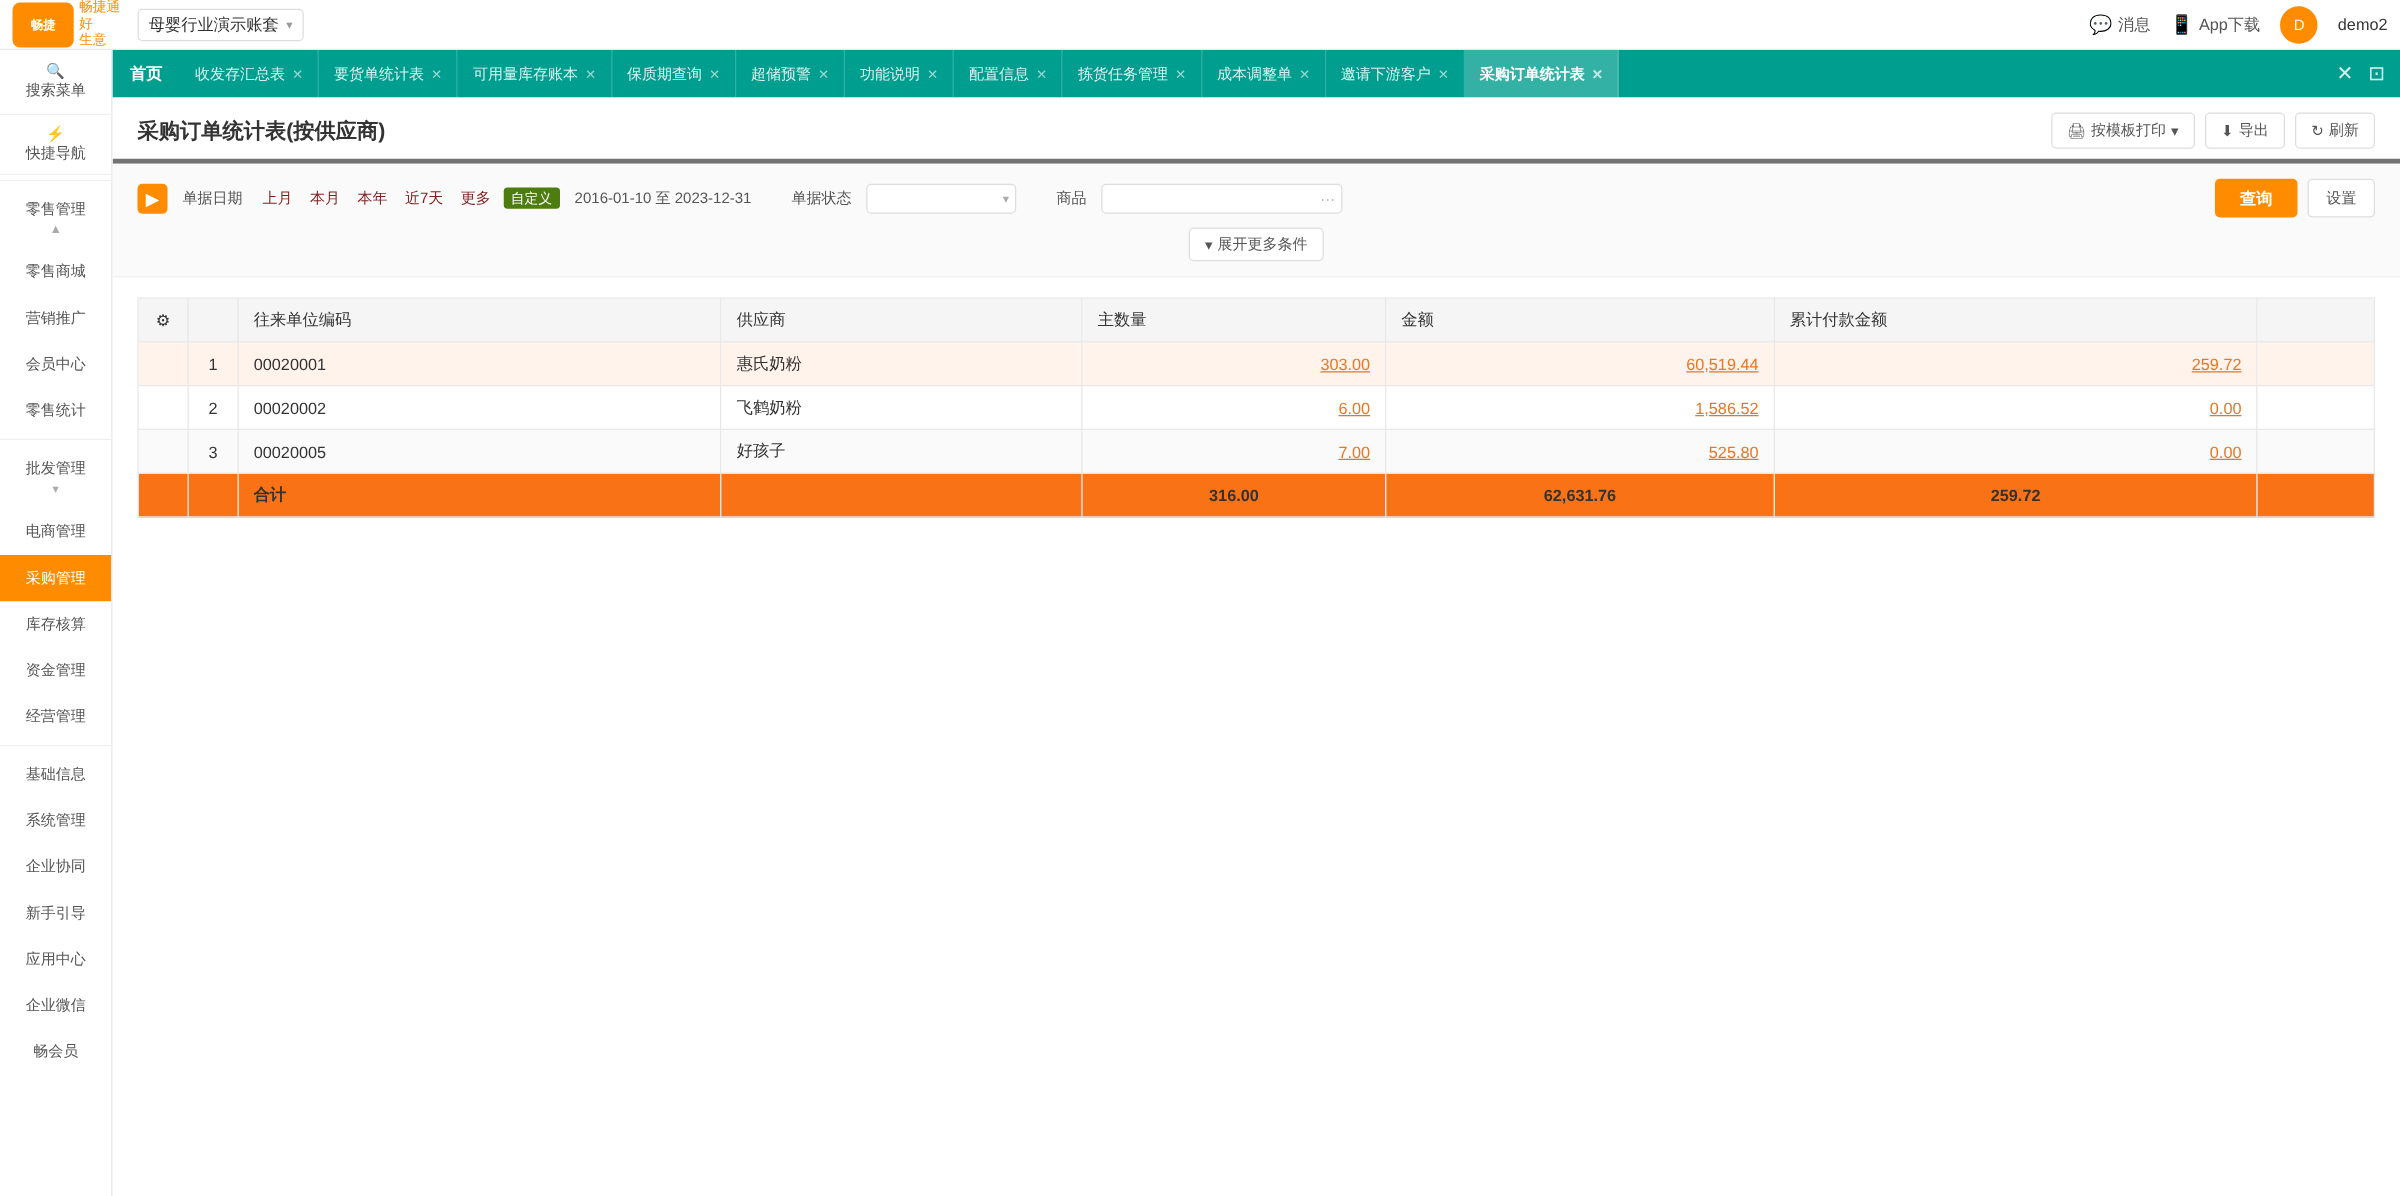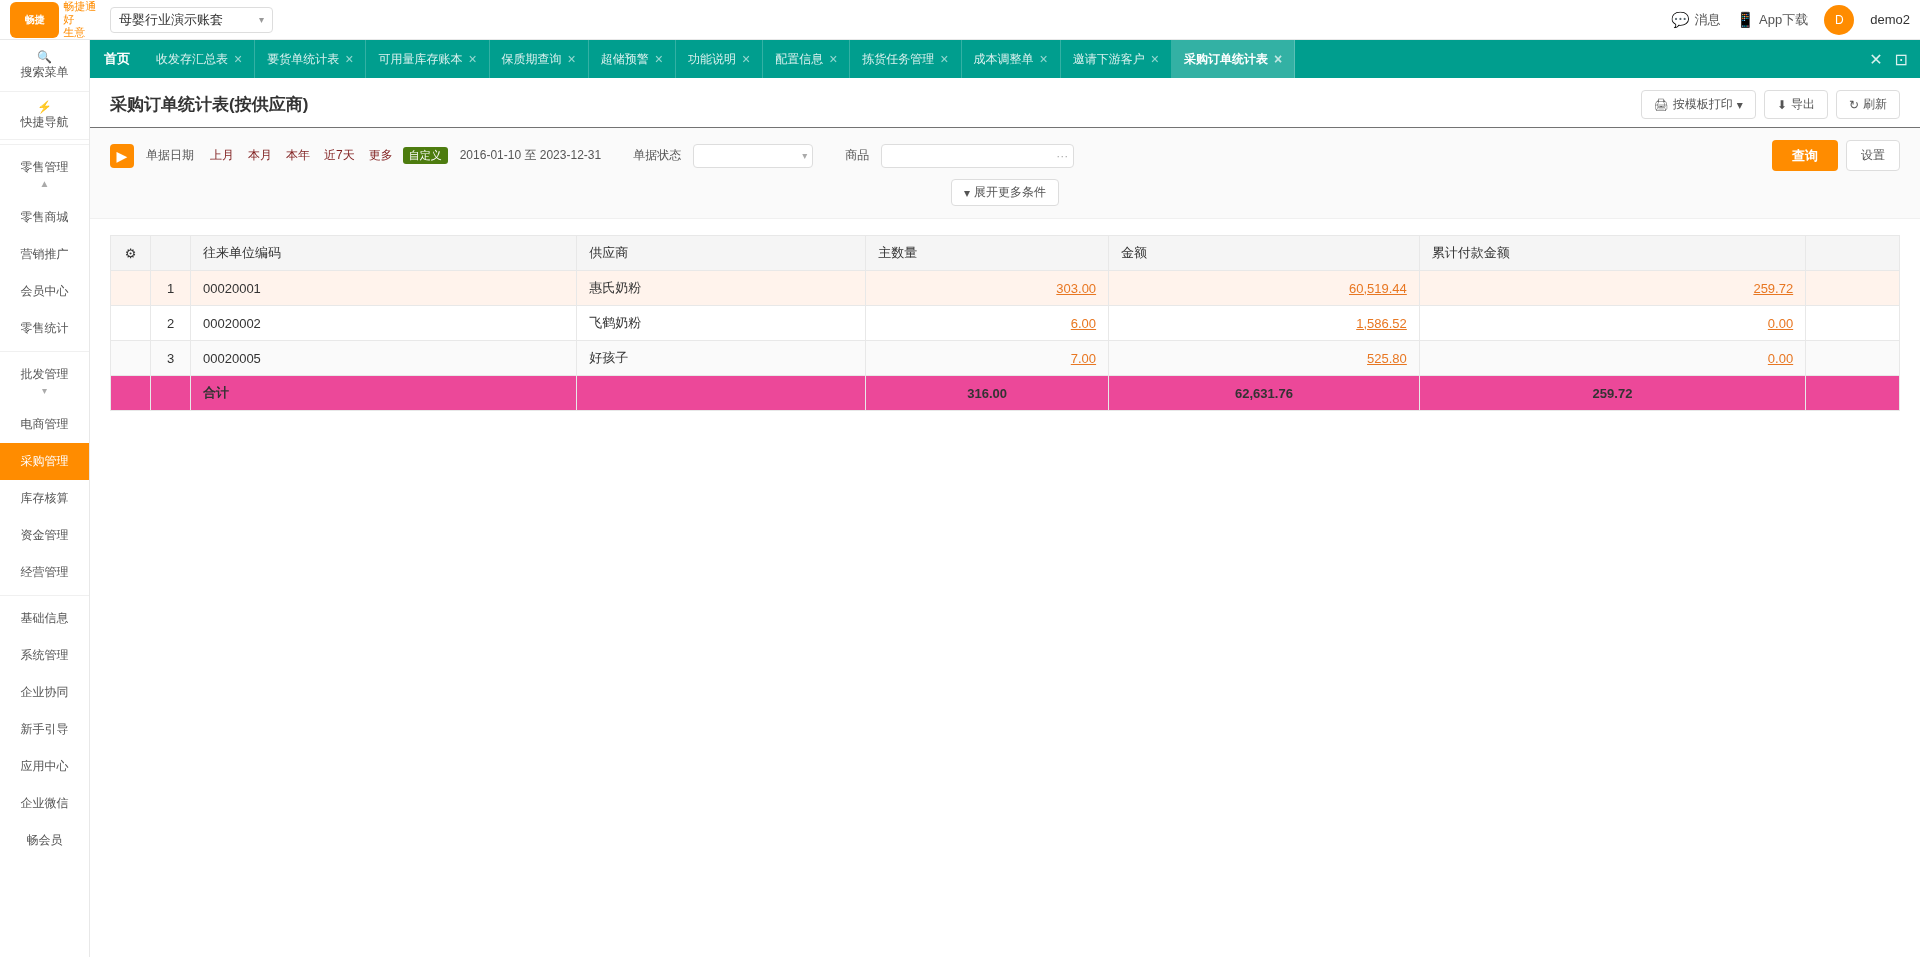--- a/index.html
+++ b/index.html
@@ -3,21 +3,21 @@
   <meta charset="utf-8">
   <style>
     * { box-sizing: border-box; margin: 0; padding: 0; }
     body { font-family: 'Microsoft YaHei', '微软雅黑', Arial, sans-serif; font-size: 13px; background: #f5f5f5; height: 957px; overflow: hidden; display: flex; flex-direction: column; }
 
     
     .top-bar { display: flex; align-items: center; background: #fff; height: 40px; padding: 0 10px; border-bottom: 1px solid #e8e8e8; flex-shrink: 0; }
     .logo-area { display: flex; align-items: center; width: 90px; flex-shrink: 0; }
     .logo-icon { width: 59px; height: 36px; background: #ff8c00; border-radius: 6px; display: flex; align-items: center; justify-content: center; color: white; font-size: 10px; font-weight: bold; margin-right: 4px; }
     .logo-text { font-size: 11px; color: #ff8c00; line-height: 1.2; }
-    .workspace-selector { display: flex; align-items: center; margin-left: 10px; cursor: pointer; color: #333; font-size: 13px; border: 1px solid #ddd; border-radius: 4px; padding: 3px 8px; background: #fff; gap: 30px; }
+    .workspace-selector { display: flex; align-items: center; margin-left: 10px; cursor: pointer; color: #333; font-size: 13px; border: 1px solid #ddd; border-radius: 4px; padding: 3px 8px; background: #fff; }
     .workspace-selector .arrow { margin-left: 6px; color: #999; font-size: 10px; }
     .top-right { margin-left: auto; display: flex; align-items: center; gap: 16px; }
     .top-btn { display: flex; align-items: center; gap: 4px; cursor: pointer; color: #555; font-size: 13px; }
     .top-btn .icon { font-size: 15px; }
     .user-avatar { width: 30px; height: 30px; border-radius: 50%; background: #ff8c00; display: flex; align-items: center; justify-content: center; color: white; font-size: 12px; cursor: pointer; }
 
     
     .main-layout { display: flex; flex: 1; overflow: hidden; }
 
     
@@ -38,21 +38,21 @@
     .tab-bar::-webkit-scrollbar { height: 3px; }
     .tab-item { display: inline-flex; align-items: center; padding: 0 12px; height: 38px; font-size: 12px; color: rgba(255,255,255,0.85); cursor: pointer; border-right: 1px solid rgba(255,255,255,0.2); gap: 6px; flex-shrink: 0; }
     .tab-item.active { background: rgba(255,255,255,0.2); color: #fff; font-weight: bold; }
     .tab-item .close-tab { font-size: 14px; opacity: 0.7; }
     .tab-home { padding: 0 14px; color: #fff; font-size: 13px; font-weight: bold; cursor: pointer; }
     .tab-actions { margin-left: auto; display: flex; align-items: center; gap: 4px; padding: 0 8px; }
     .tab-action-btn { color: rgba(255,255,255,0.85); font-size: 16px; cursor: pointer; padding: 4px; }
 
     
     .page-content { flex: 1; overflow-y: auto; background: #fff; padding: 0; }
-    .page-header { padding: 12px 20px 8px; border-bottom: 1px solid #737373; display: flex; align-items: center; justify-content: space-between; }
+    .page-header { padding: 12px 20px 8px; border-bottom: 4px solid #737373; display: flex; align-items: center; justify-content: space-between; }
     .page-title { font-size: 17px; font-weight: bold; color: #333; }
     .page-header-actions { display: flex; align-items: center; gap: 8px; }
     .btn-print { display: flex; align-items: center; gap: 4px; padding: 5px 12px; border: 1px solid #ddd; border-radius: 4px; cursor: pointer; font-size: 12px; color: #555; background: #fff; }
     .btn-export { display: flex; align-items: center; gap: 4px; padding: 5px 12px; border: 1px solid #ddd; border-radius: 4px; cursor: pointer; font-size: 12px; color: #555; background: #fff; }
     .btn-refresh { display: flex; align-items: center; gap: 4px; padding: 5px 12px; border: 1px solid #ddd; border-radius: 4px; cursor: pointer; font-size: 12px; color: #555; background: #fff; }
     .btn-search { background: #ff8c00; color: white; border: none; padding: 6px 20px; border-radius: 4px; cursor: pointer; font-size: 13px; font-weight: bold; }
     .btn-settings { border: 1px solid #ddd; background: #fff; color: #555; padding: 6px 14px; border-radius: 4px; cursor: pointer; font-size: 12px; }
 
     
     .filter-area { padding: 12px 20px; background: #fafafa; border-bottom: 1px solid #f0f0f0; }
@@ -76,21 +76,21 @@
     .table-container { padding: 16px 20px; }
     .data-table { width: 100%; border-collapse: collapse; font-size: 13px; }
     .data-table th { background: #f5f5f5; border: 1px solid #e8e8e8; padding: 8px 12px; text-align: left; color: #333; font-weight: normal; white-space: nowrap; }
     .data-table th.center { text-align: center; }
     .data-table td { border: 1px solid #e8e8e8; padding: 8px 12px; color: #333; }
     .data-table td.center { text-align: center; }
     .data-table td.link { color: #e87722; text-decoration: underline; cursor: pointer; text-align: right; }
     .data-table tr.row-1 td { background: #fff3ec; }
     .data-table tr.row-odd td { background: #fff; }
     .data-table tr.row-even td { background: #fafafa; }
-    .data-table tfoot td { background: #ec4899; font-weight: bold; }
+    .data-table tfoot td { background: #f97316; font-weight: bold; }
     .row-num { color: #999; }
   </style>
 </head>
 <body>
 
 <div class="top-bar">
   <div class="logo-area">
     <div class="logo-icon">
       <span>畅捷</span>
     </div>

